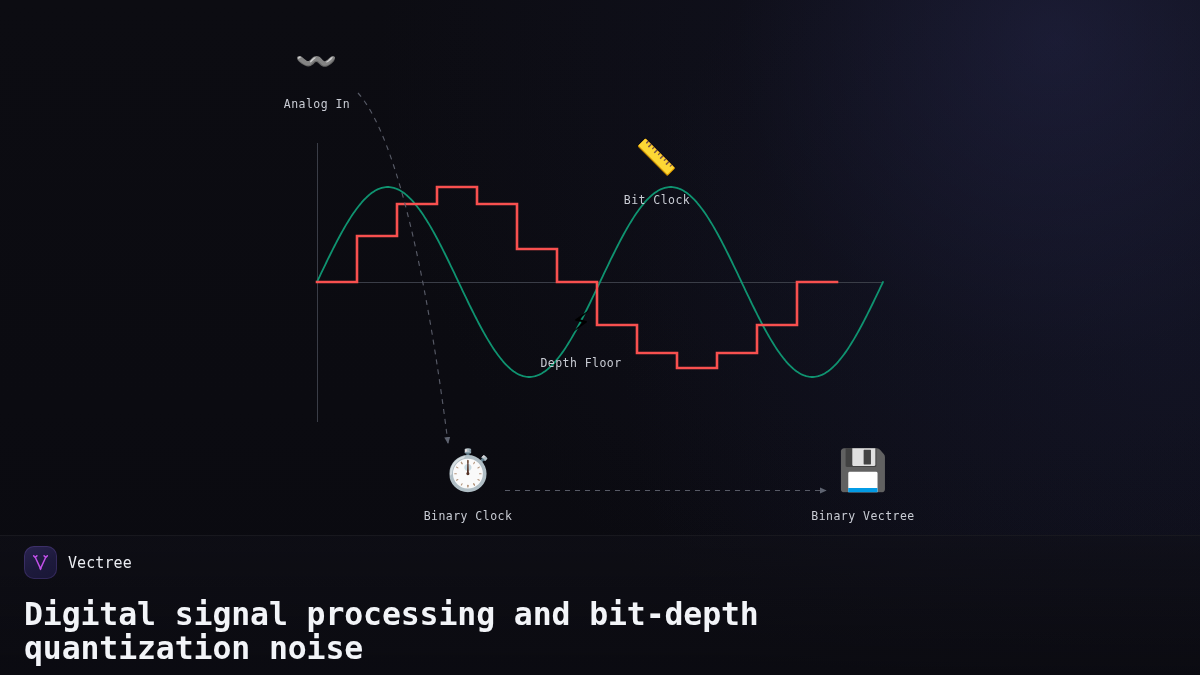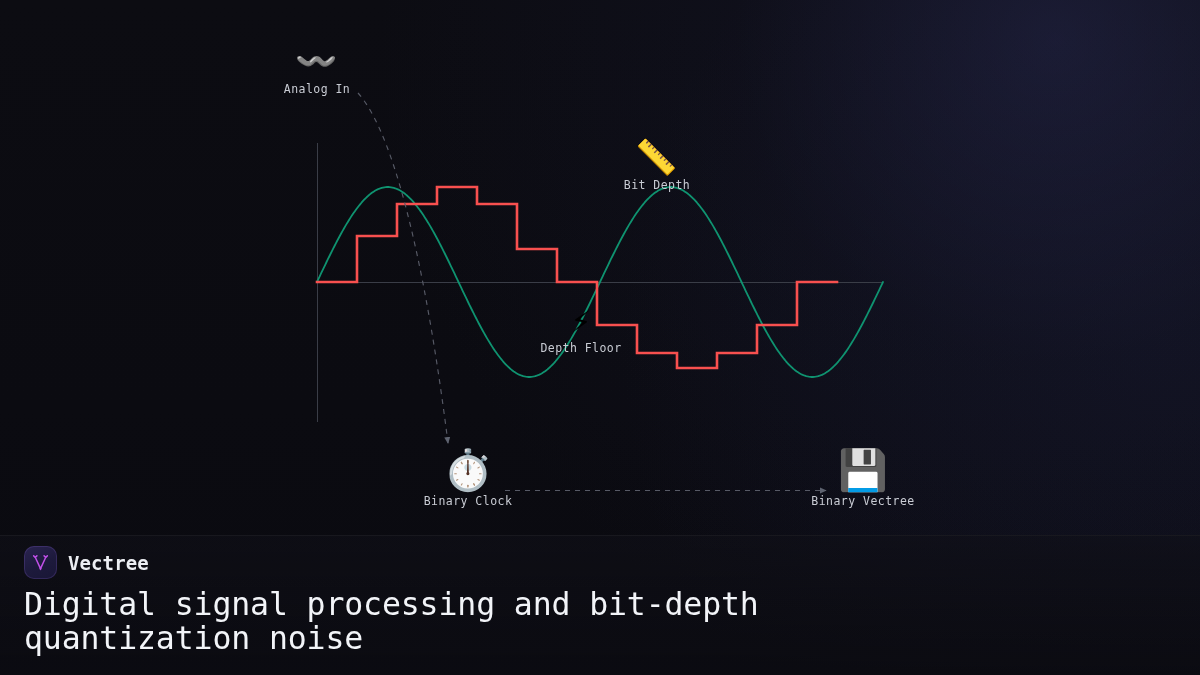--- a/index.html
+++ b/index.html
@@ -42,21 +42,21 @@
     margin-left: -100px;
   }
   .node .ico {
     display: block;
     line-height: 1;
     margin: 0 auto;
     user-select: none;
   }
   .node .cap {
     display: block;
-    margin-top: 4px;
+    margin-top: 19px;
     font-size: 11.5px;
     letter-spacing: 0.04em;
     color: #c9ccd4;
     white-space: nowrap;
   }
 
   #node-analog   { left: 317px; top: 44px; }
   #node-analog .ico   { font-size: 34px; filter: grayscale(1) brightness(1.35); }
   #node-bitdepth { left: 657px; top: 140px; }
   #node-bitdepth .ico { font-size: 34px; }
@@ -91,32 +91,32 @@
     width: 33px;
     height: 33px;
     border-radius: 10px;
     background: linear-gradient(155deg, #2a2350 0%, #1d1a3c 55%, #191636 100%);
     box-shadow: inset 0 0 0 1px rgba(150,110,230,0.20);
     display: flex;
     align-items: center;
     justify-content: center;
   }
   #brand-name {
-    font-size: 19px;
-    font-weight: bold;
+    font-size: 15px;
+    font-weight: normal;
     color: #eceef3;
     letter-spacing: 0.005em;
   }
   #headline {
     position: absolute;
     left: 24px;
-    top: 52px;
+    top: 62px;
     width: 790px;
     font-size: 31.5px;
-    font-weight: normal;
+    font-weight: bold;
     line-height: 1.07;
     color: #f2f4f8;
     letter-spacing: -0.004em;
   }
   #url {
     position: absolute;
     right: 24px;
     top: 88px;
     font-size: 13.5px;
     color: #6a6d7a;
@@ -150,21 +150,21 @@
     <line x1="505" y1="490.5" x2="826" y2="490.5" stroke="#575a66" stroke-width="1.15" stroke-dasharray="5 5" marker-end="url(#arrowhead)"></line>
   </svg>
 
   <div class="node" id="node-analog">
     <span class="ico">〰️</span>
     <span class="cap">Analog In</span>
   </div>
 
   <div class="node" id="node-bitdepth">
     <span class="ico">📏</span>
-    <span class="cap">Bit Depth</span>
+    <span class="cap">Bit Clock</span>
   </div>
 
   <div class="node" id="node-noise">
     <span class="ico">⚡</span>
     <span class="cap">Depth Floor</span>
   </div>
 
   <div class="node" id="node-clock">
     <span class="ico">⏱️</span>
     <span class="cap">Binary Clock</span>

